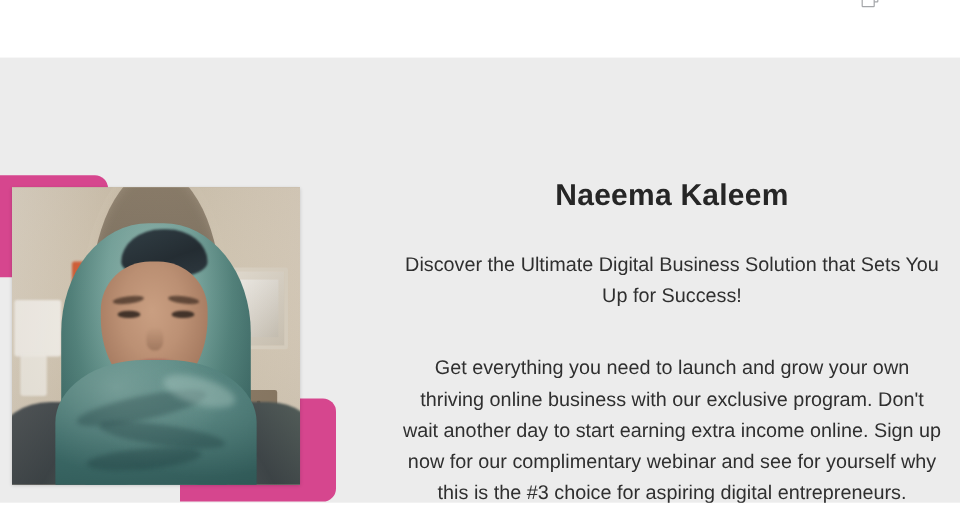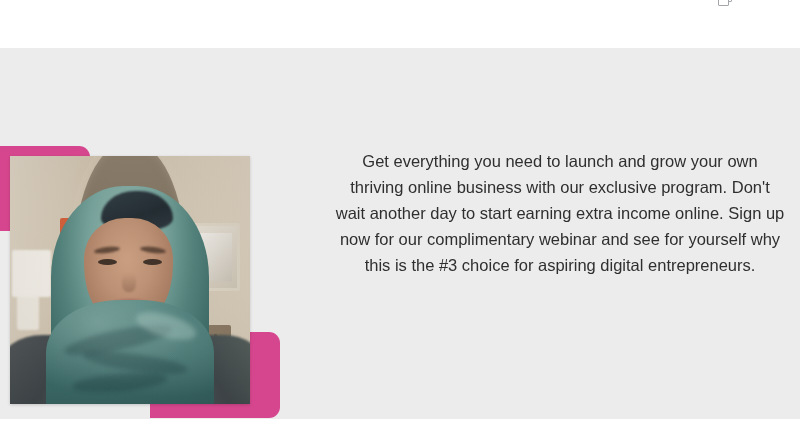--- a/index.html
+++ b/index.html
@@ -423,20 +423,22 @@
           <div class="drape3"></div>
           <div class="hl1"></div>
 
           <div class="photo-soft"></div>
         </div>
       </div>
 
     </div>
 
     <div class="copy">
+      <h1 class="headline">Naeema Kaleem</h1>
+      <p class="lede">Discover the Ultimate Digital Business Solution that Sets You Up for Success!</p>
       <p class="body-copy">Get everything you need to launch and grow your own thriving online business with our exclusive program. Don't wait another day to start earning extra income online. Sign up now for our complimentary webinar and see for yourself why this is the #3 choice for aspiring digital entrepreneurs.</p>
     </div>
 
   </div>
 
   <div class="bottom-white-band"></div>
 
 </div>
 
 </body></html>

